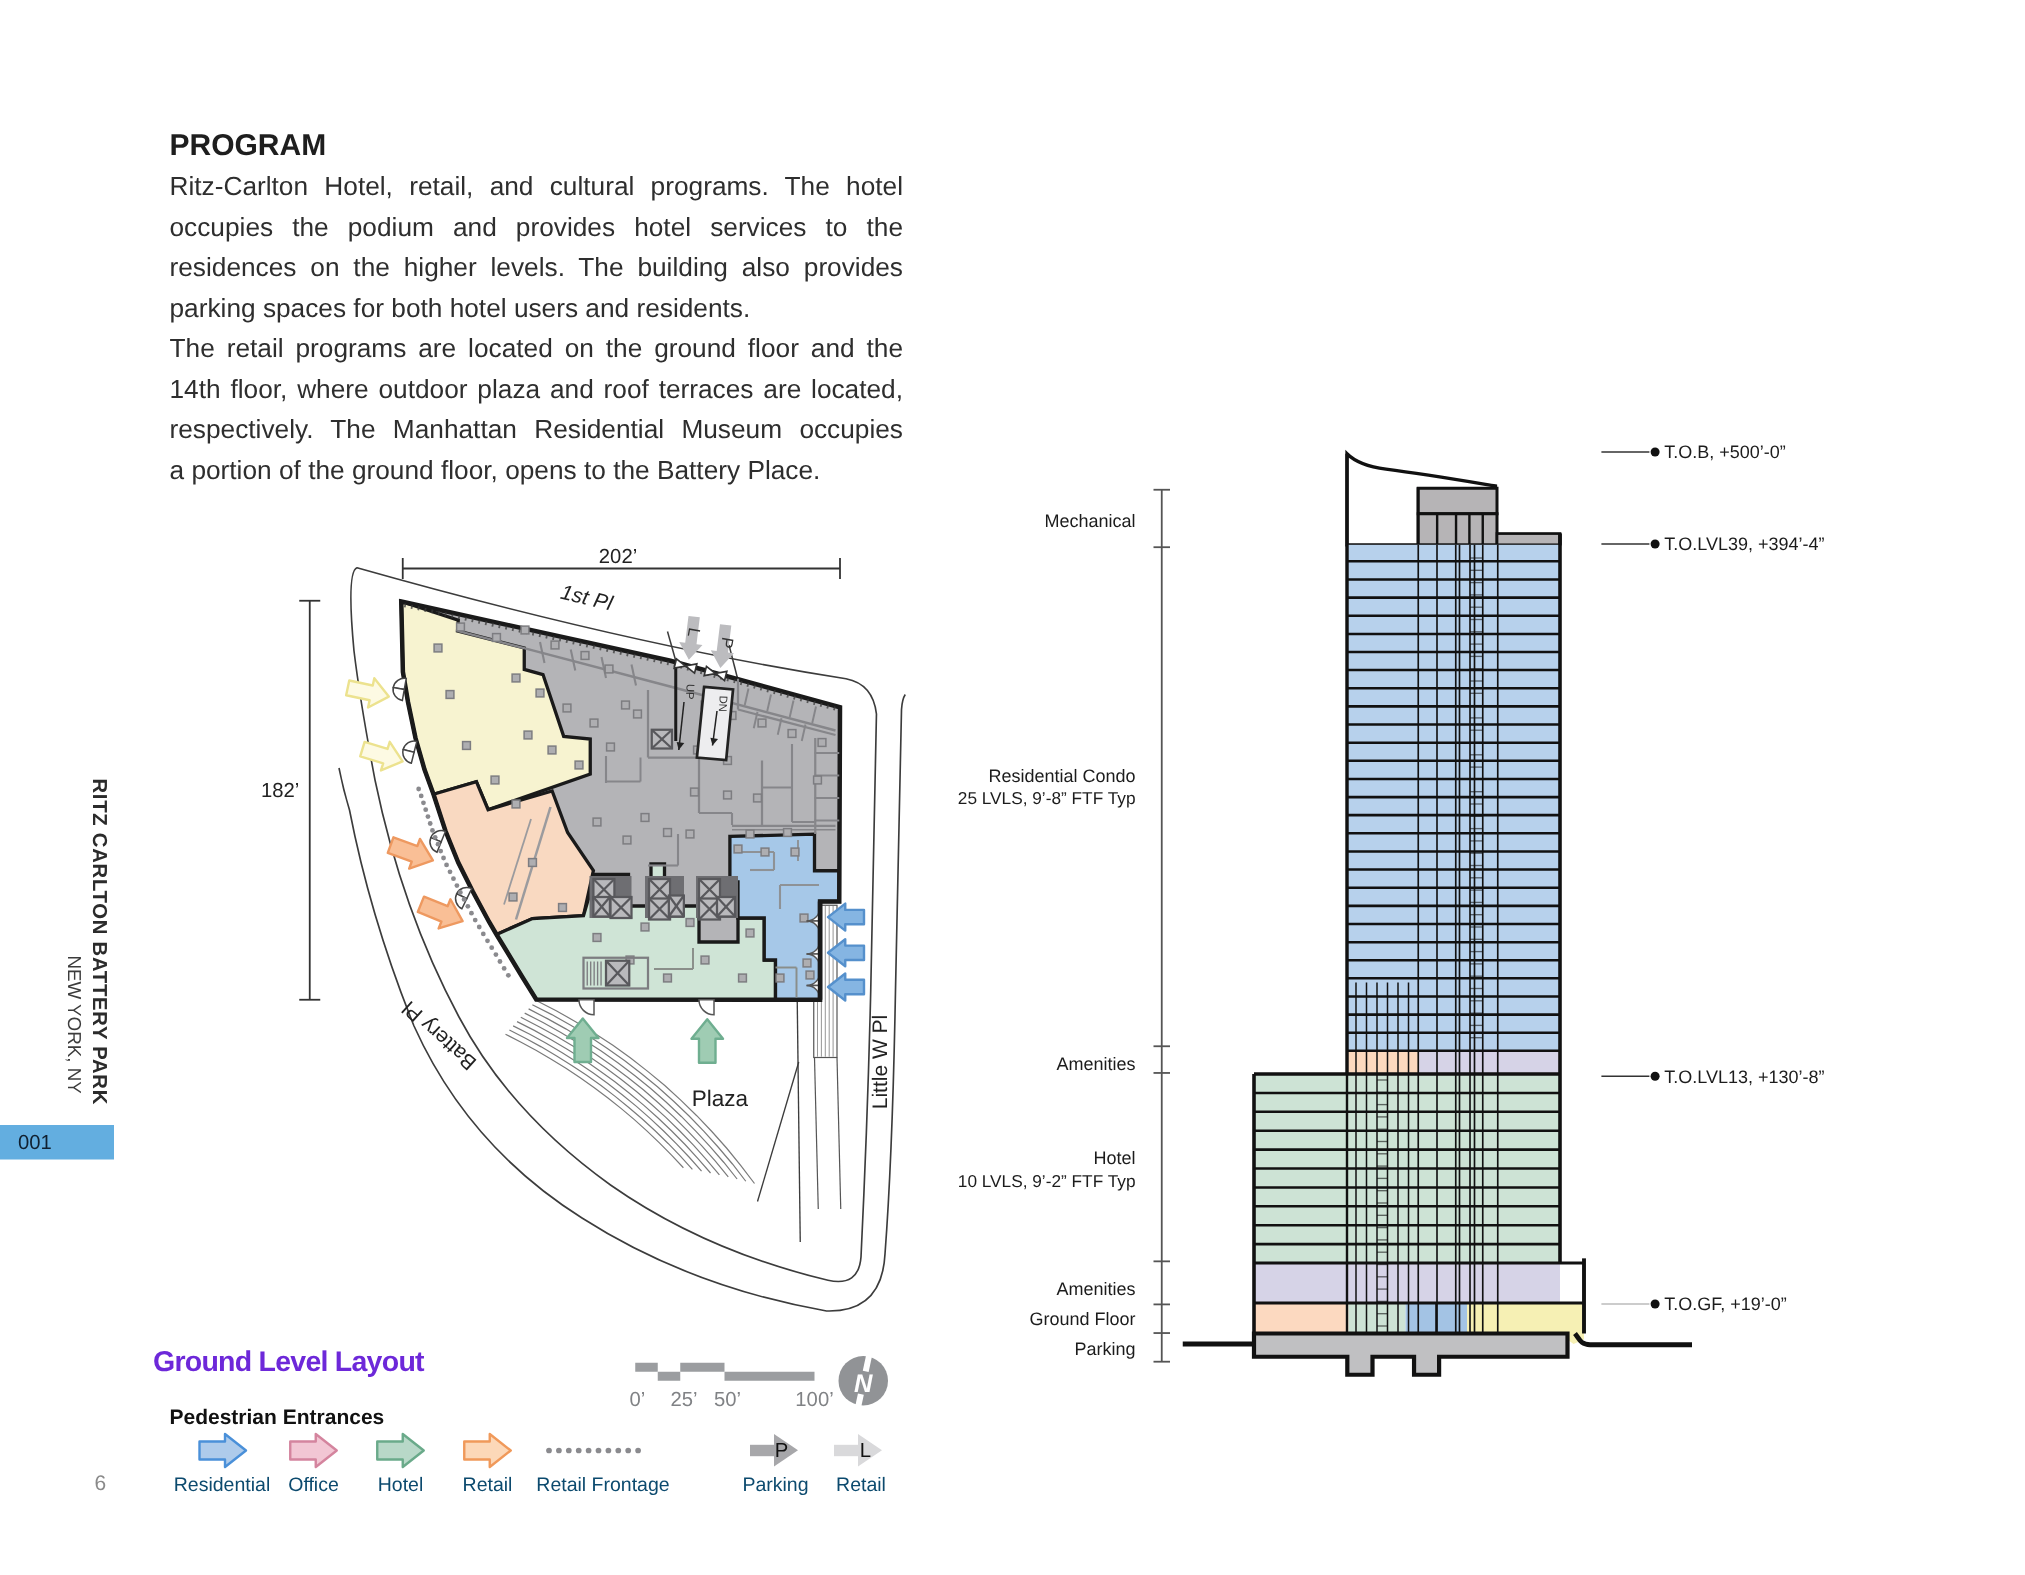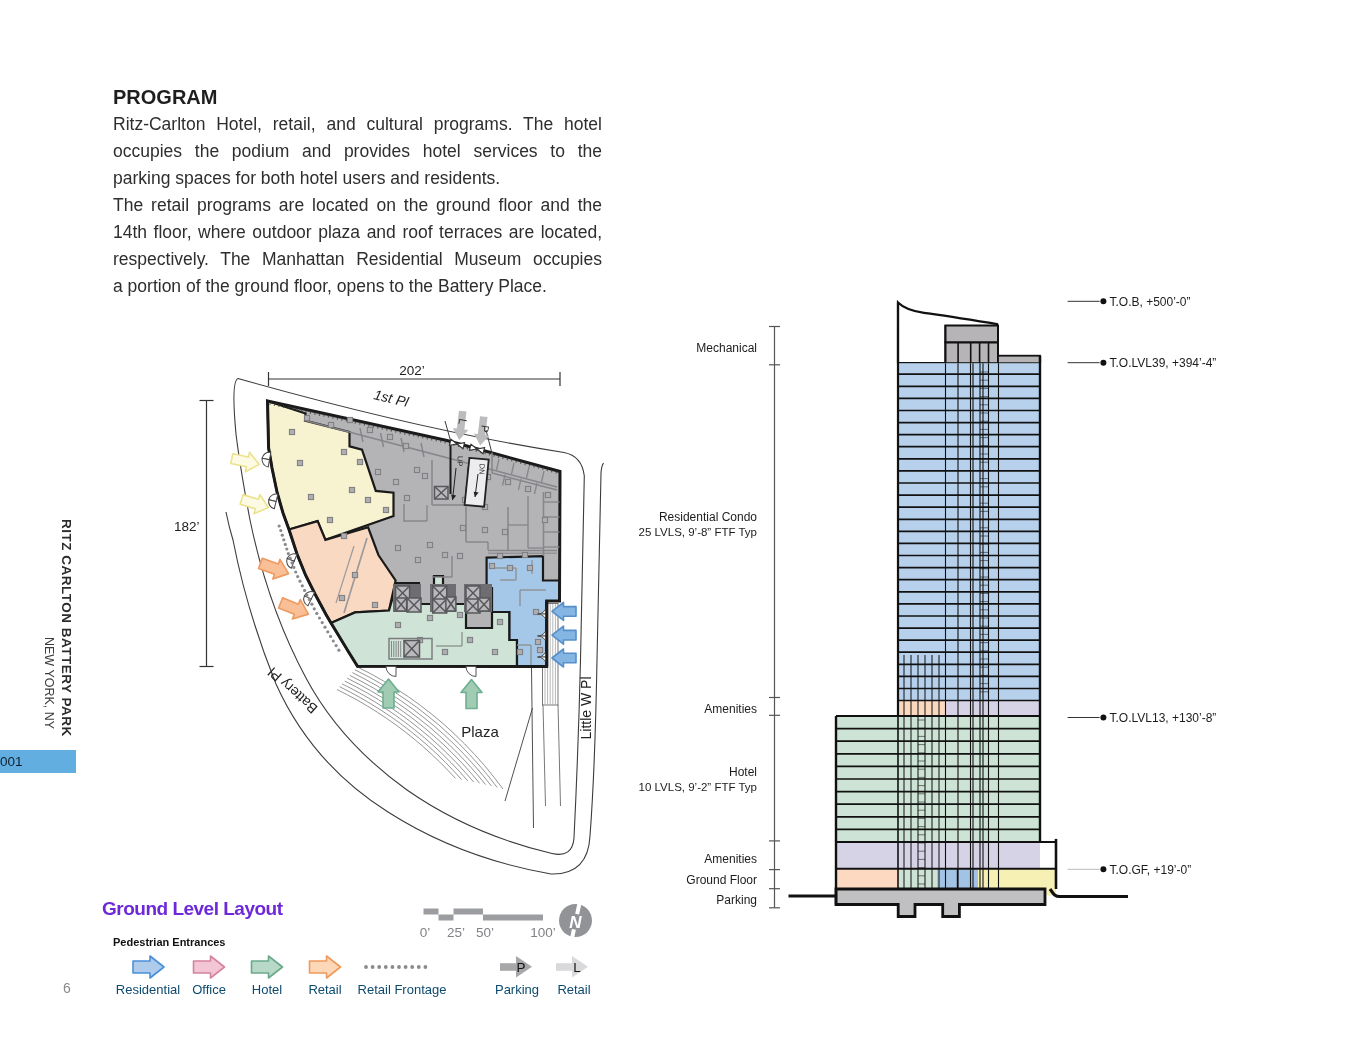--- a/index.html
+++ b/index.html
@@ -4,39 +4,40 @@
 <style>
 html,body{margin:0;padding:0;background:#fff;}
 #page{position:relative;width:1350px;height:1050px;overflow:hidden;background:#fff;
  font-family:"Liberation Sans",sans-serif;}
 #prog{position:absolute;left:113px;top:84px;width:489px;color:#2e2e2e;}
 #prog h1{font-size:20px;line-height:27px;margin:0;font-weight:bold;color:#1e1e1e;}
 .jl{font-size:17.5px;line-height:27px;height:27px;overflow:hidden;text-align:justify;}
 .jl::after{content:"";display:inline-block;width:100%;}
 .pl{font-size:17.5px;line-height:27px;height:27px;}
 #gll{position:absolute;left:102px;top:898px;font-size:19px;letter-spacing:-0.5px;font-weight:bold;color:#6d28d9;}
-#ped{position:absolute;left:113px;top:936px;font-size:11px;font-weight:bold;color:#111;}
+#ped{position:absolute;left:113px;top:936px;font-size:14px;font-weight:bold;color:#111;}
 .leglab{position:absolute;top:982px;font-size:13px;color:#0c4a6e;transform:translateX(-50%);}
 #sidebar1{position:absolute;left:58px;top:519px;width:16px;height:224px;
  writing-mode:vertical-rl;font-size:13.5px;font-weight:bold;letter-spacing:0.5px;color:#2b2b2b;}
 #sidebar2{position:absolute;left:42px;top:637px;width:14px;height:107px;
  writing-mode:vertical-rl;font-size:12.5px;color:#3c3c3c;}
 #bluebox{position:absolute;left:0px;top:750px;width:76px;height:23px;background:#63aee0;
- font-size:13.5px;color:#102030;line-height:23px;box-sizing:border-box;}
+ font-size:13.5px;color:#102030;line-height:23px;padding-left:12px;box-sizing:border-box;}
 #pagenum{position:absolute;left:63px;top:980px;font-size:14px;color:#8a8a8a;}
 svg{position:absolute;left:0;top:0;}
 </style>
 </head>
 <body>
 <div id="page">
 
 <div id="prog">
 <h1>PROGRAM</h1>
 <div class="jl">Ritz-Carlton Hotel, retail, and cultural programs. The hotel</div>
 <div class="jl">occupies the podium and provides hotel services to the</div>
+<div class="jl">residences on the higher levels. The building also provides</div>
 <div class="pl">parking spaces for both hotel users and residents.</div>
 <div class="jl">The retail programs are located on the ground floor and the</div>
 <div class="jl">14th floor, where outdoor plaza and roof terraces are located,</div>
 <div class="jl">respectively. The Manhattan Residential Museum occupies</div>
 <div class="pl">a portion of the ground floor, opens to the Battery Place.</div>
 </div>
 
 <div id="gll">Ground Level Layout</div>
 
 <div id="ped">Pedestrian Entrances</div>

